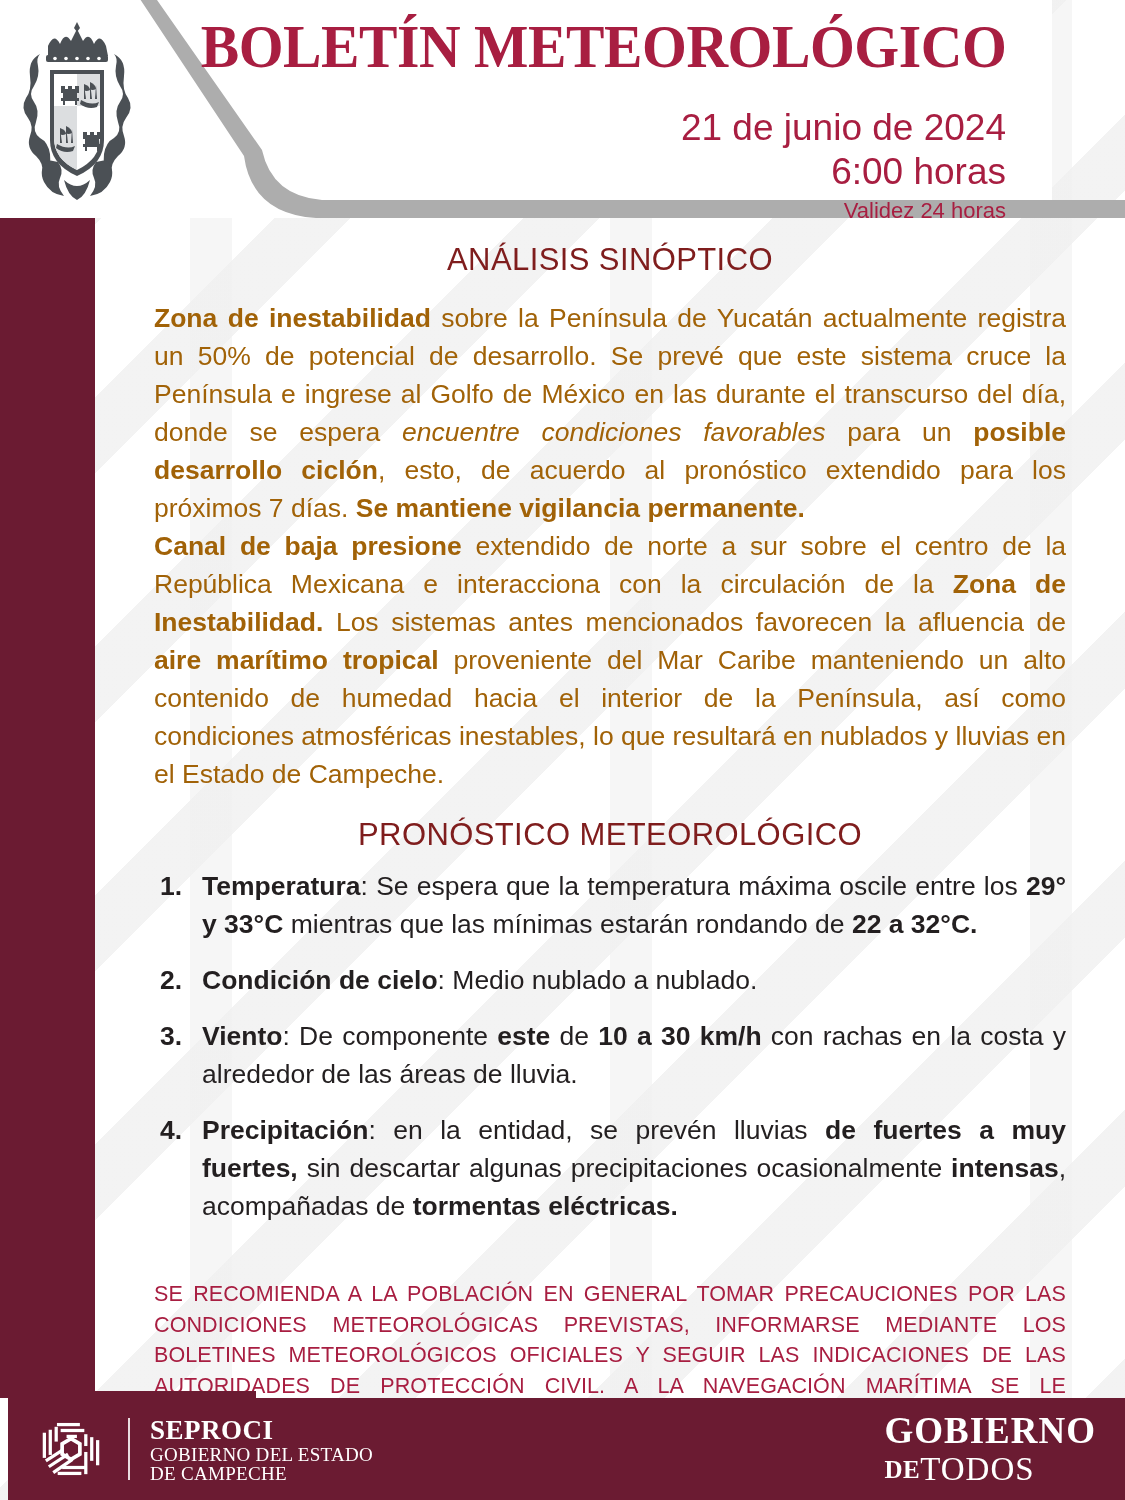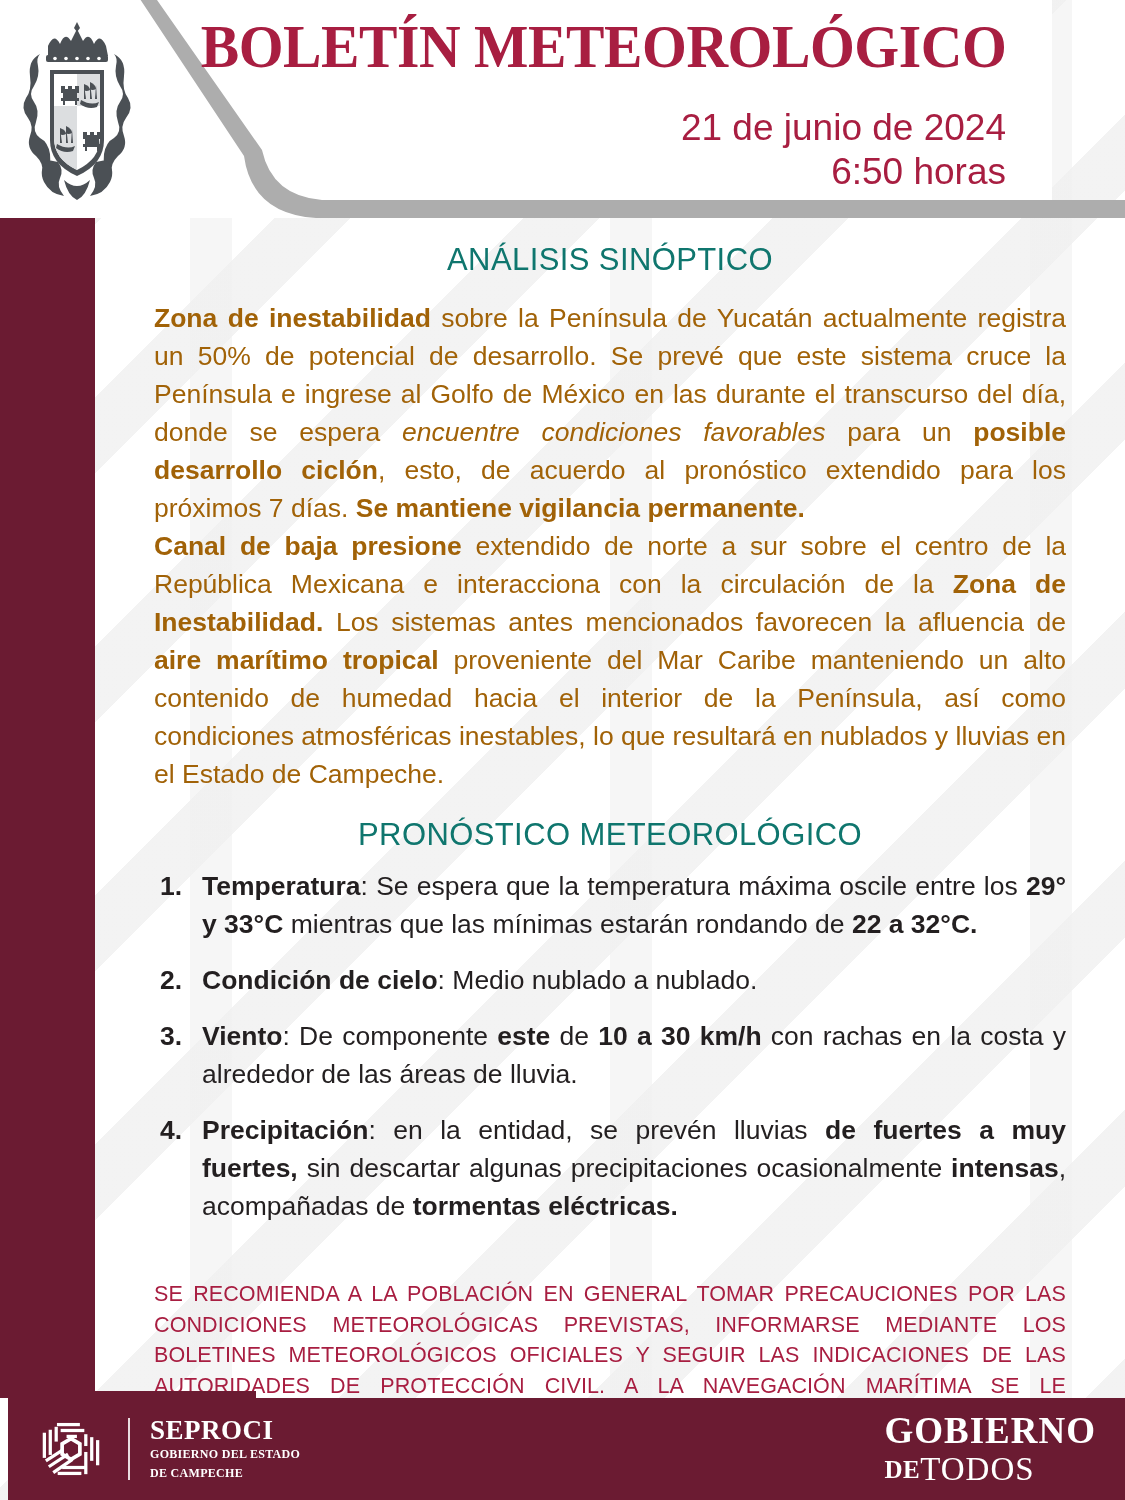--- a/index.html
+++ b/index.html
@@ -151,21 +151,21 @@
     width: 1030px;
     height: 1180px;
     z-index: 2;
     padding: 0;
   }
 
   .section-heading {
     font-family: "Liberation Sans", sans-serif;
     font-size: 31px;
     letter-spacing: 0.4px;
-    color: #0f766e;
+    color: #7f1d1d;
     text-align: center;
     margin-top: 24px;
   }
 
   .body-p {
     font-family: "Liberation Sans", sans-serif;
     font-size: 26.5px;
     line-height: 38px;
     color: #a16207;
     text-align: justify;
@@ -256,22 +256,22 @@
     color: #ffffff;
     font-family: "Liberation Serif", serif;
   }
   .seproci-name {
     font-size: 27px;
     font-weight: bold;
     letter-spacing: 0.5px;
     line-height: 30px;
   }
   .seproci-sub {
-    font-size: 12px;
-    font-weight: bold;
+    font-size: 19px;
+    font-weight: normal;
     letter-spacing: 0.3px;
     line-height: 19px;
   }
 
   .gobierno-block {
     margin-left: auto;
     margin-right: 37px;
     text-align: left;
     color: #ffffff;
     font-family: "Liberation Serif", serif;
@@ -371,21 +371,22 @@
         <path d="M52 112 l2 17 l-2 0 Z"></path>
         <path d="M58 115 l1 14 l-2 0 Z"></path>
         <path d="M46 114 q6 2 6 6 q-4 2 -6 0 Z"></path>
         <path d="M52 112 q6 3 6 7 q-4 2 -6 0 Z"></path>
       </g>
     </svg>
 
     <div class="header-text">
       <div class="bulletin-title">BOLETÍN METEOROLÓGICO</div>
       <div class="bulletin-date">21 de junio de 2024</div>
-      <div class="bulletin-time">6:50 horas</div>
+      <div class="bulletin-time">6:00 horas</div>
+      <div class="bulletin-validity">Validez 24 horas</div>
     </div>
   </div>
 
   <div class="left-bar"></div>
 
   <div class="content">
 
     <div class="section-heading">ANÁLISIS SINÓPTICO</div>
 
     <div class="body-p p-first"><b>Zona de inestabilidad</b><span> sobre la Península de Yucatán actualmente registra un 50% de potencial de desarrollo. Se prevé que este sistema cruce la Península e ingrese al Golfo de México en las durante el transcurso del día, donde se espera </span><i>encuentre condiciones favorables</i><span> para un </span><b>posible desarrollo ciclón</b><span>, esto, de acuerdo al pronóstico extendido para los próximos 7 días. </span><b>Se mantiene vigilancia permanente.</b></div>

